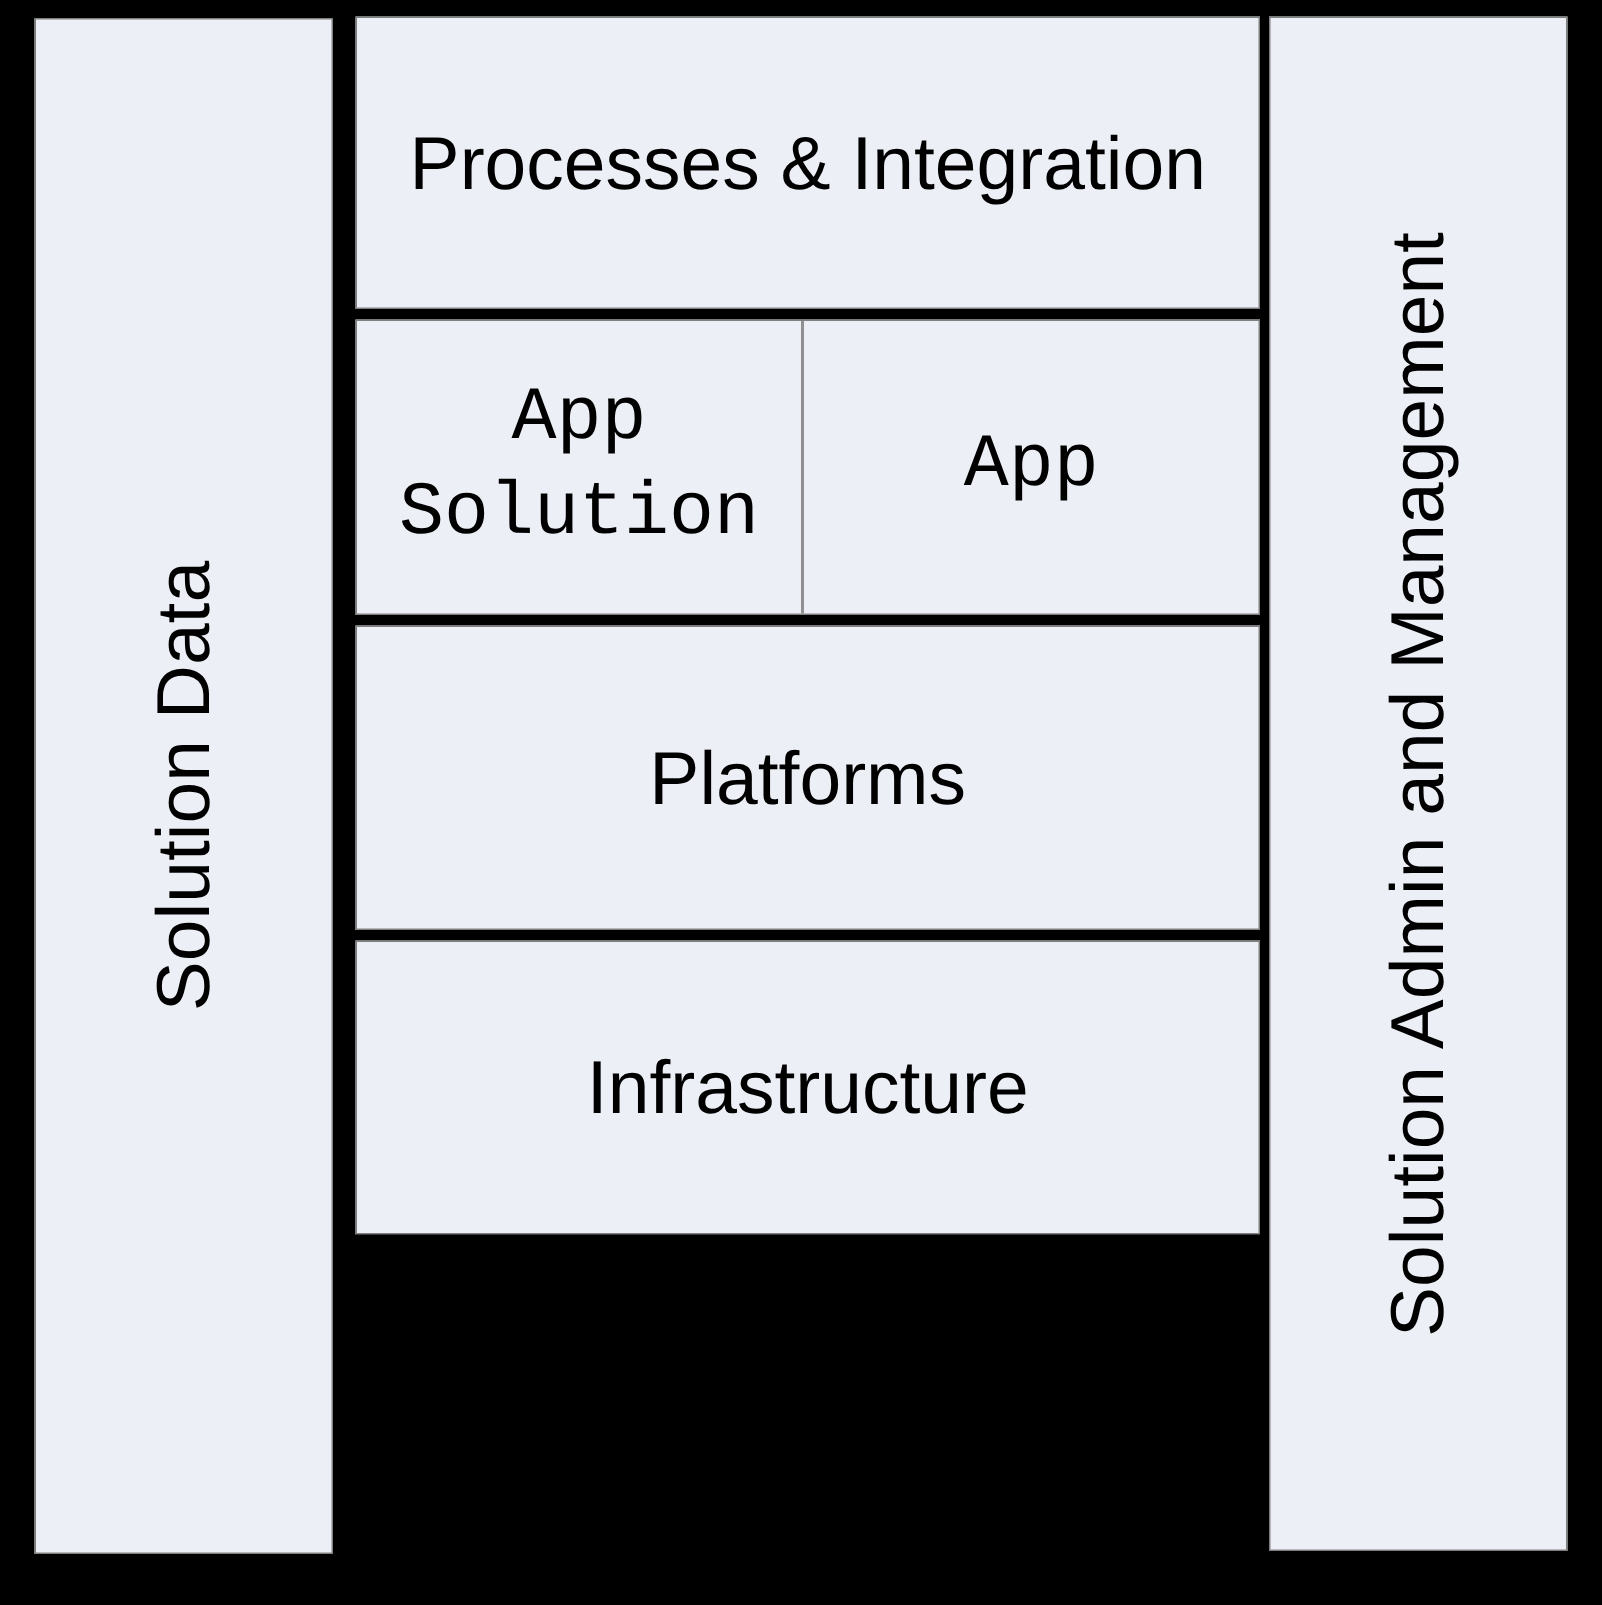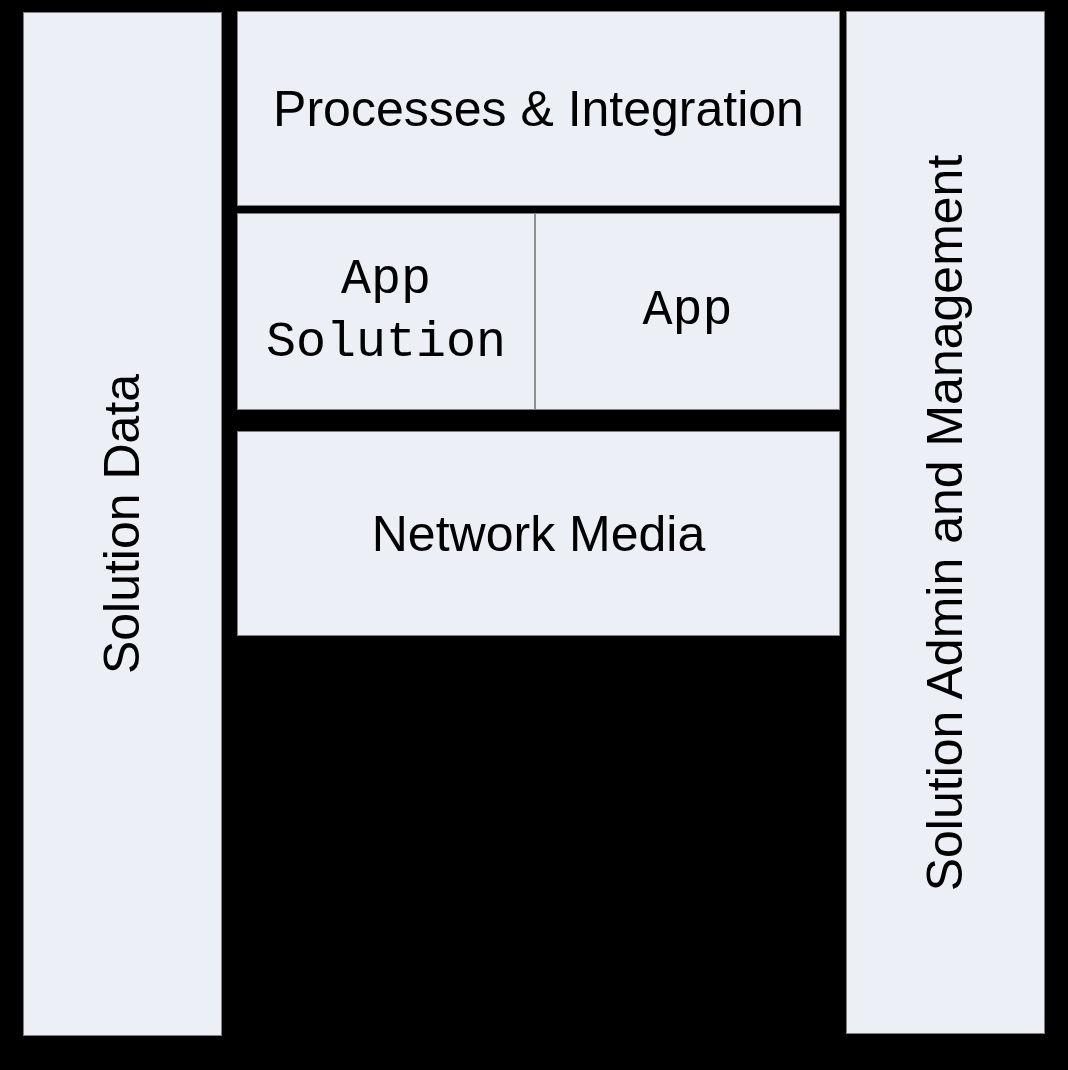--- a/index.html
+++ b/index.html
@@ -114,29 +114,32 @@
       <div class="v-divider"></div>
       <div id="cell-app-devtest" class="app-cell">
         <div class="two-line">
           <span>App</span>
         </div>
       </div>
     </div>
 
     <div class="h-sep"></div>
 
+    <div id="row-platforms" class="layer-row lightbox">
+      <span>Platforms</span>
+    </div>
 
     <div class="h-sep"></div>
 
+    <div id="row-infrastructure" class="layer-row lightbox">
+      <span>Infrastructure</span>
+    </div>
 
     <div class="h-sep"></div>
 
-    <div id="row-network" class="layer-row lightbox">
-      <span>Network Media</span>
-    </div>
 
   </div>
 
   <div id="right-col" class="side-col lightbox">
     <span class="vlabel">Solution Admin and Management</span>
   </div>
 
 </div>
 
 </body></html>

